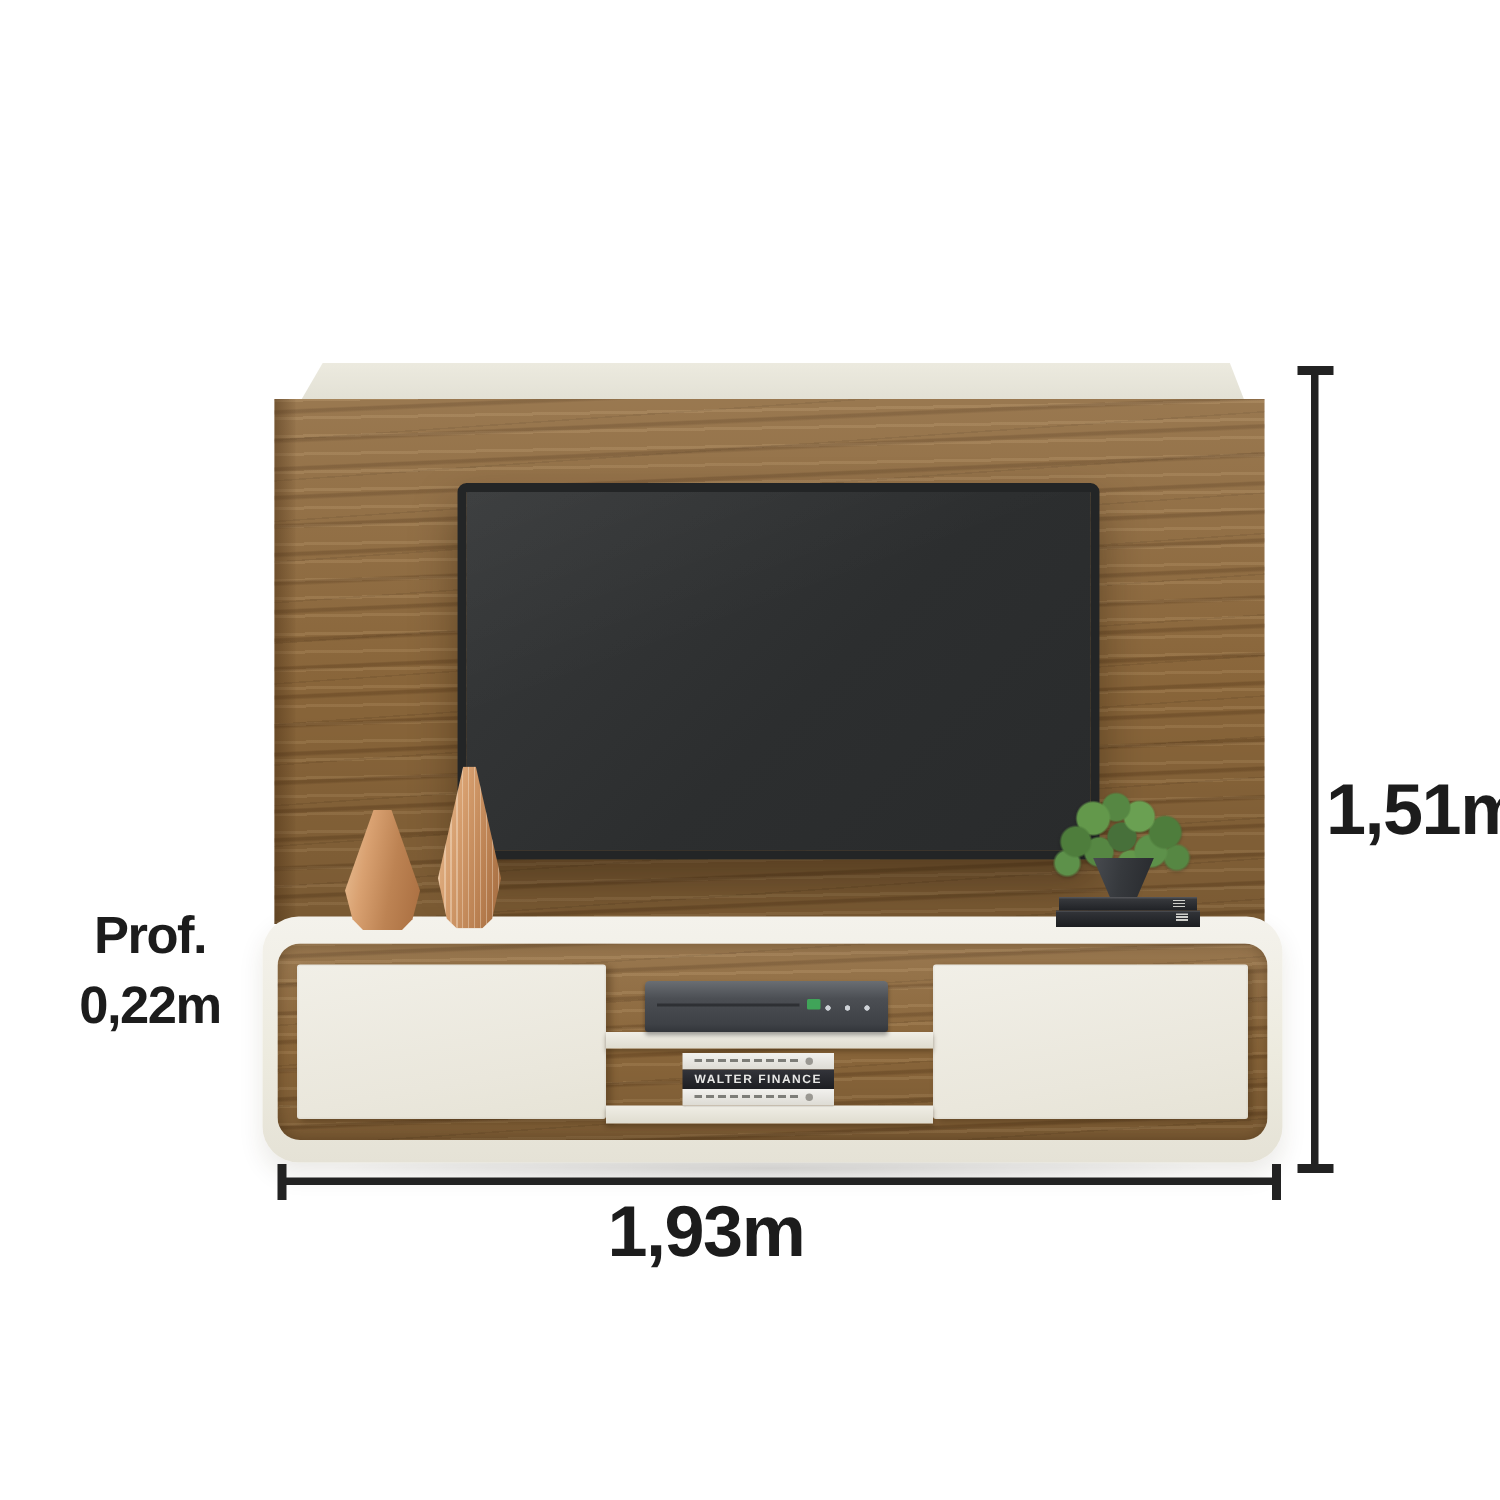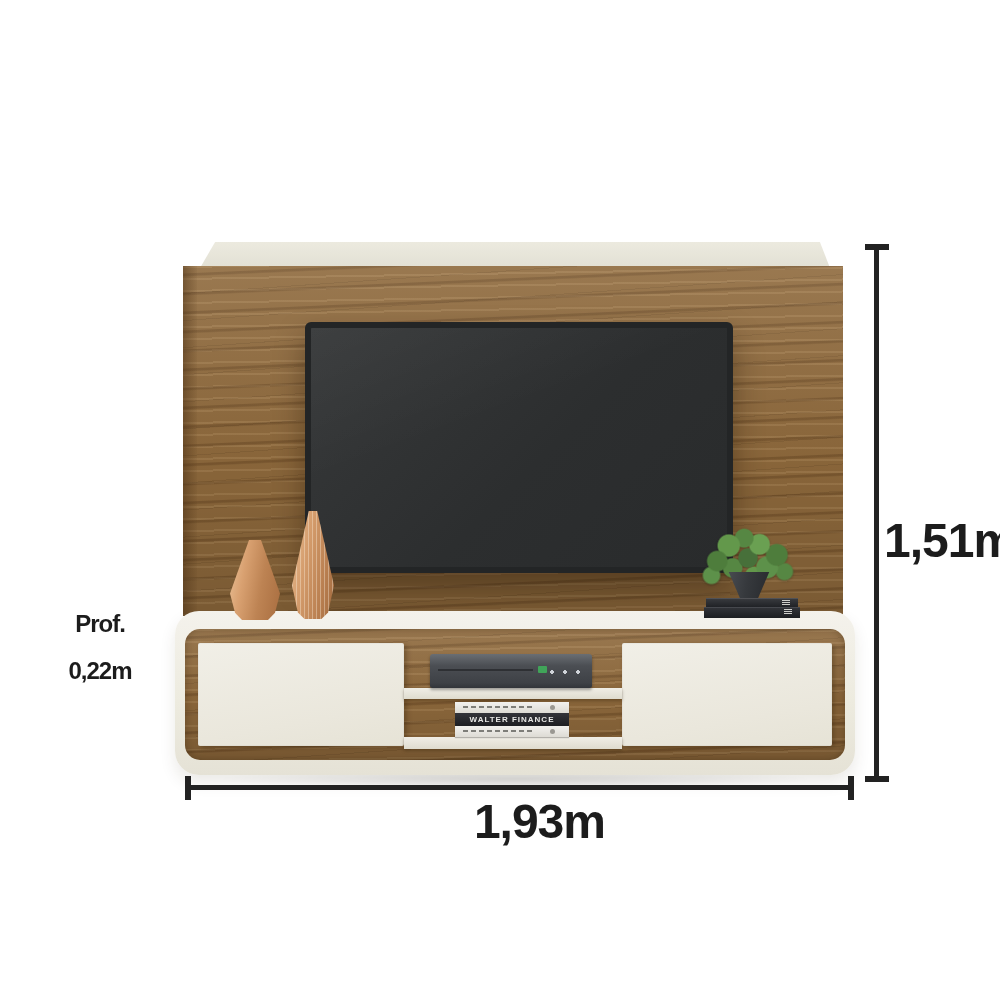--- a/index.html
+++ b/index.html
@@ -78,21 +78,21 @@
     box-shadow:0 2px 3px rgba(0,0,0,0.35);
   }
   .dvd-slot{position:absolute;left:8px;top:15px;width:95px;height:2px;background:rgba(0,0,0,0.35);}
   .dvd-logo{position:absolute;left:108px;top:12px;width:9px;height:7px;background:#3fae5a;border-radius:1px;opacity:0.9;}
   .dvd-leds{position:absolute;right:10px;top:16px;width:34px;height:4px;
     background:radial-gradient(circle at 4px 2px,#cfd3d8 0 1.6px,transparent 2px),
                radial-gradient(circle at 17px 2px,#cfd3d8 0 1.6px,transparent 2px),
                radial-gradient(circle at 30px 2px,#cfd3d8 0 1.6px,transparent 2px);}
 
   
-  .shelf-books{position:absolute;left:455px;top:702px;width:114px;height:35px;}
+  .shelf-books{position:absolute;left:455px;top:702px;width:101px;height:35px;}
   .spine{position:relative;box-sizing:border-box;}
   .spine-white{height:11px;background:linear-gradient(180deg,#f2f1ee,#dddbd4);box-shadow:0 1px 1px rgba(0,0,0,0.25);}
   .spine-white .micro{position:absolute;left:8px;top:4px;width:70px;height:2px;
     background:repeating-linear-gradient(90deg,#7d7d78 0 5px,transparent 5px 8px);}
   .spine-white .dot{position:absolute;right:14px;top:3px;width:5px;height:5px;border-radius:50%;background:#9a9892;}
   .spine-dark{height:13px;background:linear-gradient(180deg,#33343a,#1d1e22);color:#e8e8e6;
     font-size:8px;font-weight:700;letter-spacing:1px;text-align:center;line-height:13px;overflow:hidden;}
 
   
   .vase{position:absolute;}
@@ -144,22 +144,22 @@
   .dim-v-cap{width:24px;height:6px;left:865px;}
   .dim-v-cap.top{top:244px;} .dim-v-cap.bot{top:776px;}
   .dim-h-line{left:188px;top:785px;width:663px;height:5px;}
   .dim-h-cap{width:6px;height:24px;top:776px;}
   .dim-h-cap.left{left:185px;} .dim-h-cap.right{left:848px;}
   .dim-label{
     position:absolute;color:#1c1c1c;font-weight:700;font-size:48px;letter-spacing:-1px;
     font-family:"Liberation Sans",sans-serif;
   }
   .label-height{left:884px;top:513px;}
-  .label-width{left:405px;top:794px;width:200px;text-align:right;}
-  .label-depth{left:25px;top:600px;width:150px;text-align:center;font-size:24px;line-height:47px;}
+  .label-width{left:405px;top:794px;width:200px;text-align:left;}
+  .label-depth{left:25px;top:600px;width:150px;text-align:center;font-size:35px;line-height:47px;}
 </style>
 </head>
 <body>
 
 <div class="stage">
 
   <div class="panel-top"></div>
   <div class="wood-panel wood">
     <div class="panel-left-edge"></div>
   </div>

